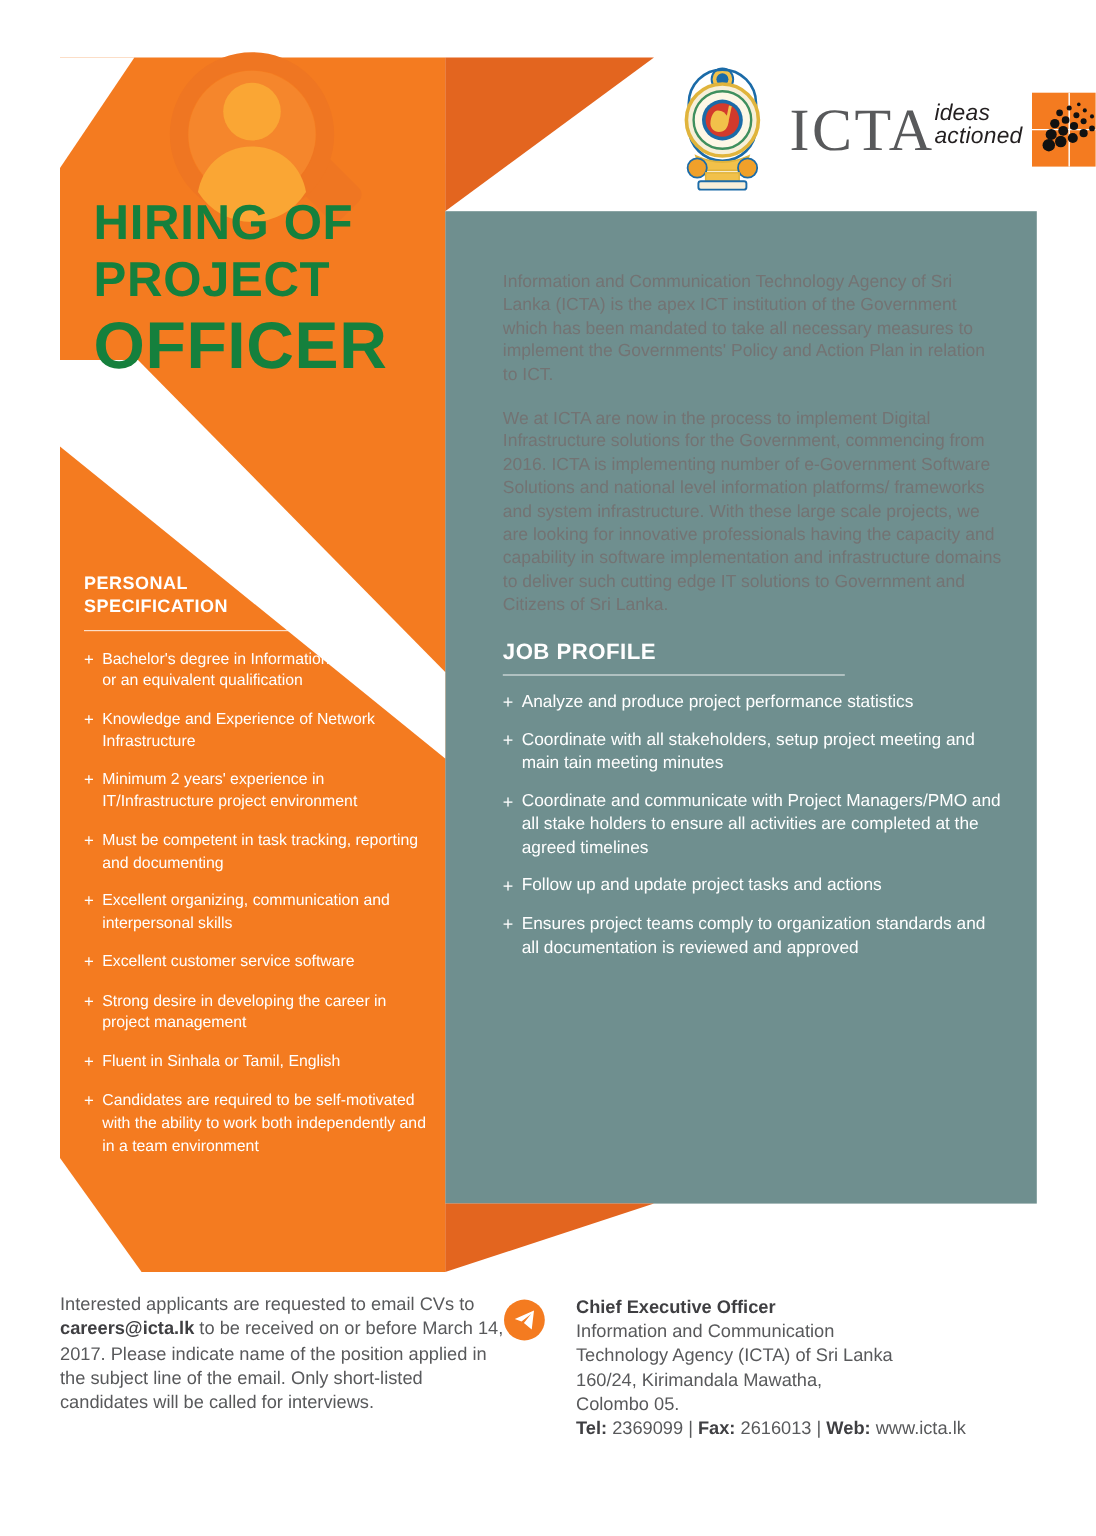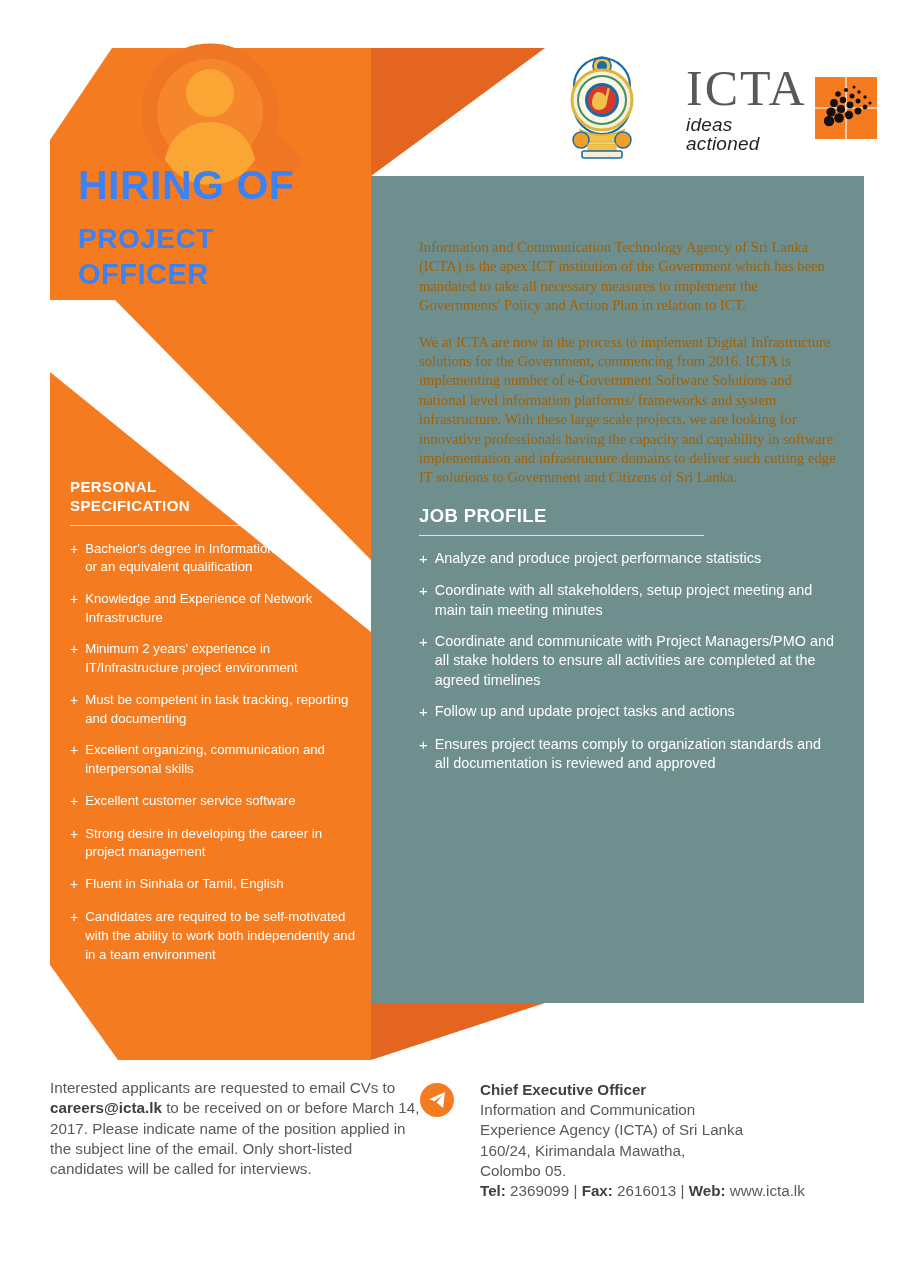--- a/index.html
+++ b/index.html
@@ -12,46 +12,46 @@
   .poster{position:absolute;inset:0;background:#ffffff;}
 
   
   .shapes{position:absolute;left:0;top:0;width:913px;height:1280px;}
 
   
   .logo-row{position:absolute;left:560px;top:52px;width:310px;height:112px;
             display:flex;align-items:center;gap:14px;}
   .emblem{width:84px;height:112px;position:relative;flex:0 0 auto;}
   .icta-mark{display:flex;align-items:center;gap:8px;}
-  .icta-words{display:flex;flex-direction:column;align-items:flex-start;line-height:1;margin-left:28px;}
+  .icta-words{display:flex;flex-direction:row;align-items:flex-start;line-height:1;}
   .icta-name{font-family:"Liberation Serif","DejaVu Serif",serif;
              font-size:50px;letter-spacing:2px;color:#58595b;font-weight:400;}
   .icta-tag{font-family:Liberation Sans, sans-serif;
             font-style:italic;font-size:19px;color:#231f20;margin-top:2px;letter-spacing:.2px;}
   .icta-square{width:62px;height:62px;position:relative;flex:0 0 auto;}
 
   
   .title-wrap{position:absolute;left:78px;top:165px;width:290px;z-index:5;}
-  .title-line{color:#3b82f6;font-weight:bold;letter-spacing:.5px;line-height:1.0;}
+  .title-line{color:#15803d;font-weight:bold;letter-spacing:.5px;line-height:1.0;}
   .t1{font-size:41px;}
-  .t2{font-size:28px;margin-top:19px;}
-  .t3{font-size:29px;margin-top:7px;}
+  .t2{font-size:41px;margin-top:7px;}
+  .t3{font-size:55px;margin-top:7px;}
 
   
   .left-col{position:absolute;left:70px;top:478px;width:285px;z-index:6;}
   .sec-head{color:#ffffff;font-weight:bold;font-size:15px;line-height:1.25;letter-spacing:.4px;}
   .sec-rule{height:1px;background:rgba(255,255,255,.75);margin:9px 0 14px 0;width:265px;}
   .bullets{list-style:none;margin:0;padding:0;}
   .bullets li{display:flex;gap:7px;margin-bottom:13px;}
   .bullets .plus{color:#ffffff;font-size:14px;line-height:1.42;flex:0 0 auto;}
   .bullets .btxt{color:#ffffff;font-size:13.2px;line-height:1.42;}
 
   
   .right-col{position:absolute;left:419px;top:222px;width:418px;z-index:6;}
-  .para{color:#a16207;font-size:14.6px;line-height:1.33;margin:16px 0 17px 0;font-family:Liberation Serif, serif;}
+  .para{color:#737373;font-size:14.6px;line-height:1.33;margin:4px 0 17px 0;}
   .jp-head{color:#ffffff;font-weight:bold;font-size:18.5px;letter-spacing:.4px;margin-top:2px;}
   .jp-rule{height:1px;background:rgba(255,255,255,.75);margin:8px 0 13px 0;width:285px;}
   .right-col .bullets li{margin-bottom:12px;}
   .right-col .bullets .btxt{font-size:14.4px;line-height:1.35;}
   .right-col .bullets .plus{font-size:15px;line-height:1.35;}
 
   
   .foot-left{position:absolute;left:50px;top:1078px;width:370px;
              color:#58595b;font-size:15.2px;line-height:1.34;}
   .foot-left b{color:#3f3f42;font-weight:bold;text-align:center;}
@@ -241,21 +241,21 @@
 
   <div class="foot-right">
     <div class="send-icon">
       <svg width="18" height="18" viewBox="0 0 18 18">
         <path d="M17 1 L1 8.2 L6.6 10.3 L14.6 4 L8.6 11.6 L15.1 17 Z" fill="#ffffff"></path>
       </svg>
     </div>
     <div class="foot-addr">
       <div class="bold">Chief Executive Officer</div>
       <div>Information and Communication</div>
-      <div>Experience Agency (ICTA) of Sri Lanka</div>
+      <div>Technology Agency (ICTA) of Sri Lanka</div>
       <div>160/24, Kirimandala Mawatha,</div>
       <div>Colombo 05.</div>
       <div>
         <span class="bold">Tel:</span>
         <span>2369099</span><span> | </span><span class="bold">Fax:</span>
         <span>2616013</span><span> | </span><span class="bold">Web:</span>
         <span>www.icta.lk</span>
       </div>
     </div>
   </div>

